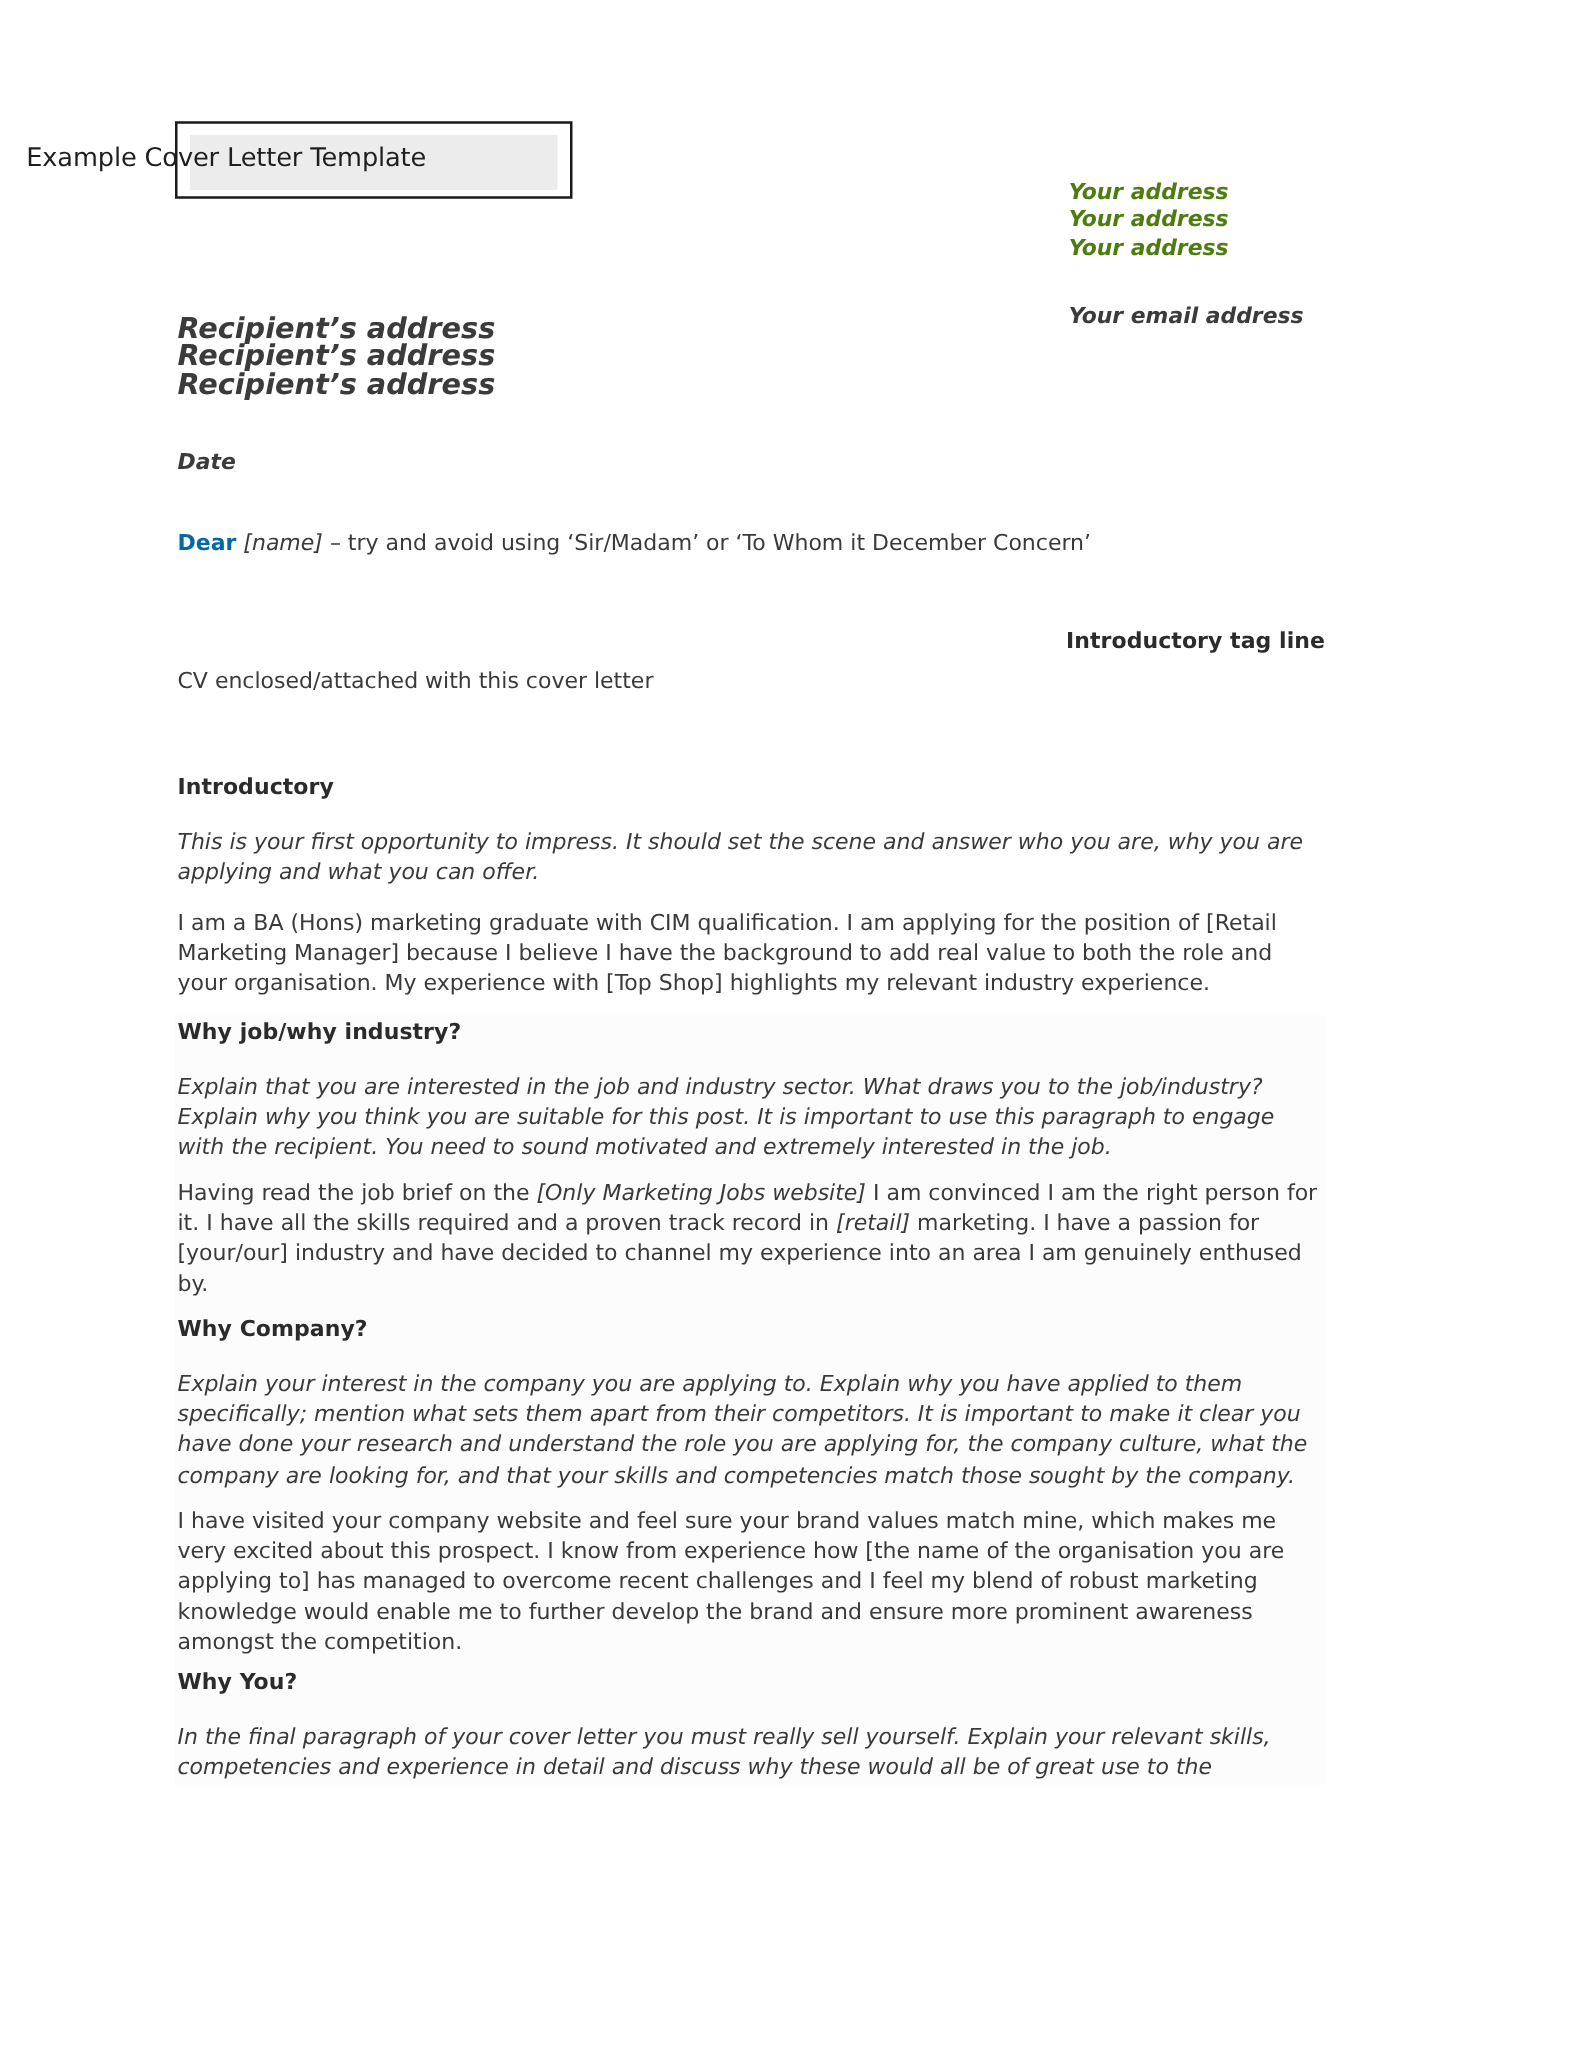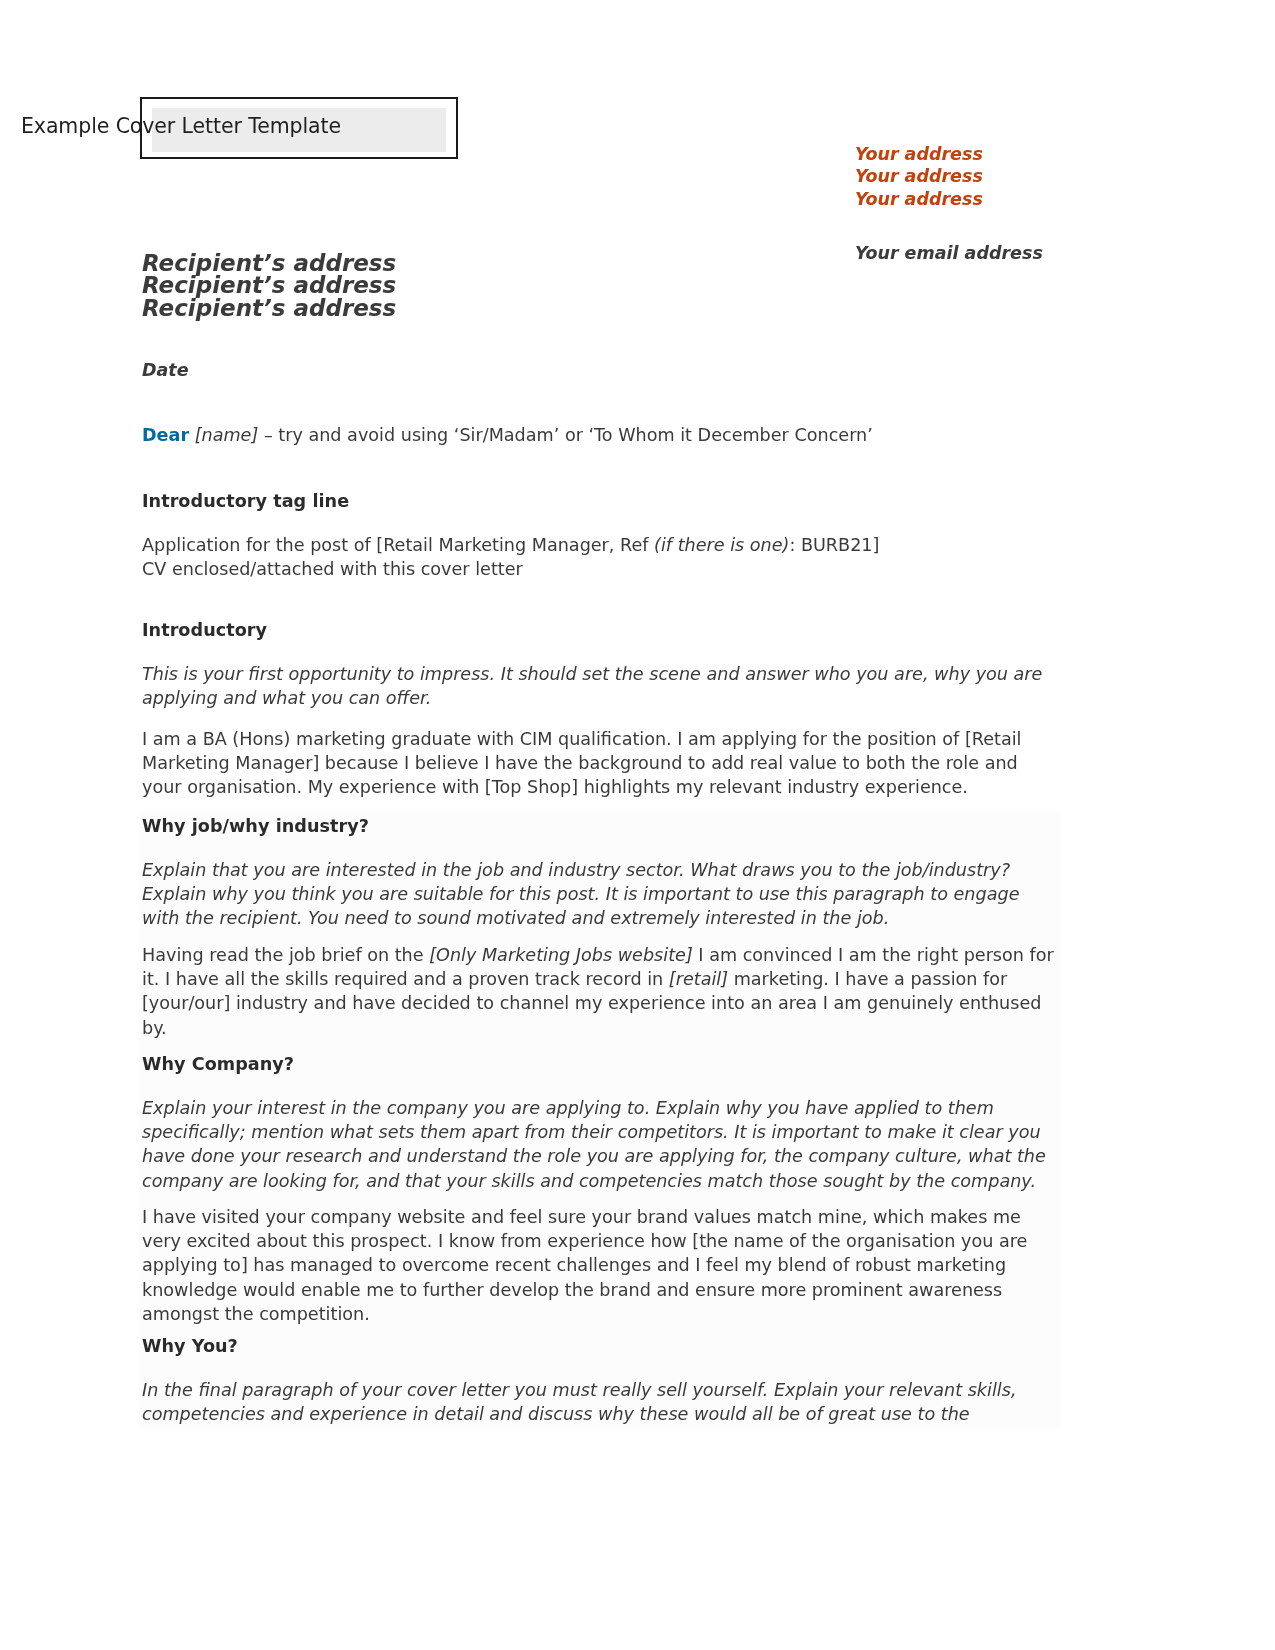--- a/index.html
+++ b/index.html
@@ -69,21 +69,21 @@
 
   
   .your-address {
     position: absolute;
     left: 855px;
     top: 143px;
     font-weight: bold;
     font-style: italic;
     font-size: 17.5px;
     line-height: 22.3px;
-    color: #c2410c;
+    color: #4d7c0f;
     white-space: nowrap;
   }
   .your-email {
     position: absolute;
     left: 855px;
     top: 230px;
     font-weight: bold;
     font-style: italic;
     font-size: 17.5px;
     line-height: 22.3px;
@@ -143,21 +143,21 @@
     font-size: 17.6px;
     line-height: 24.2px;
     margin: 0;
     color: #3a3a3a;
   }
   p.para i { font-style: italic; }
   p.guide {
     font-style: italic;
   }
 
-  .blk-tagline   { top: 489px; }
+  .blk-tagline   { top: 501px; text-align: right; }
   .blk-tagbody   { top: 533px; }
   .blk-intro     { top: 618px; }
   .blk-introg    { top: 662px; }
   .blk-introb    { top: 727px; }
   .blk-whyjob    { top: 814px; }
   .blk-whyjobg   { top: 858px; }
   .blk-whyjobb   { top: 943px; }
   .blk-whyco     { top: 1052px; }
   .blk-whycog    { top: 1096px; }
   .blk-whycob    { top: 1205px; }
@@ -192,21 +192,20 @@
     </div>
 
     <div class="date-line">Date</div>
 
     <div class="col salutation">
       <b>Dear</b><span> </span><i>[name]</i><span> – try and avoid using ‘Sir/Madam’ or ‘To Whom it December Concern’</span>
     </div>
 
     <h2 class="col section blk-tagline">Introductory tag line</h2>
     <div class="col blk-tagbody">
-      <p class="para"><span>Application for the post of [Retail Marketing Manager, Ref </span><i>(if there is one)</i><span>: BURB21]</span></p>
       <p class="para">CV enclosed/attached with this cover letter</p>
     </div>
 
     <h2 class="col section blk-intro">Introductory</h2>
     <p class="col para guide blk-introg">This is your first opportunity to impress.  It should set the scene and answer who you are, why you are applying and what you can offer.</p>
     <p class="col para blk-introb">I am a BA (Hons) marketing graduate with CIM qualification.  I am applying for the position of [Retail Marketing Manager] because I believe I have the background to add real value to both the role and your organisation.  My experience with [Top Shop] highlights my relevant industry experience.</p>
 
     <h2 class="col section blk-whyjob">Why job/why industry?</h2>
     <p class="col para guide blk-whyjobg">Explain that you are interested in the job and industry sector.  What draws you to the job/industry? Explain why you think you are suitable for this post. It is important to use this paragraph to engage with the recipient.  You need to sound motivated and extremely interested in the job.</p>
     <p class="col para blk-whyjobb"><span>Having read the job brief on the </span><i>[Only Marketing Jobs website]</i><span> I am convinced I am the right person for it.  I have all the skills required and a proven track record in </span><i>[retail]</i><span> marketing.  I have a passion for [your/our] industry and have decided to channel my experience into an area I am genuinely enthused by.</span></p>

